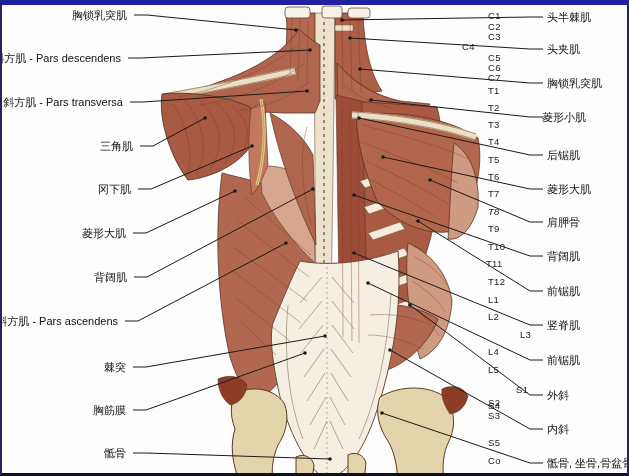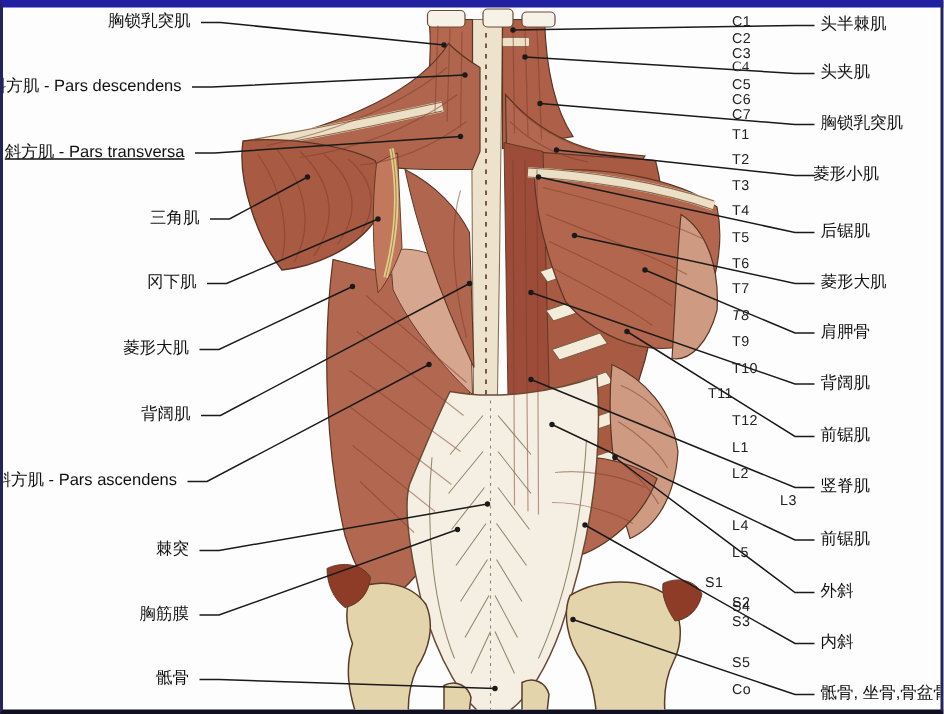--- a/index.html
+++ b/index.html
@@ -162,21 +162,21 @@
       <circle cx="408" cy="300" r="1.8" fill="#1a1a1a"></circle>
       <polyline points="388,345 528,424 541,424" fill="none" stroke="#1a1a1a" stroke-width="1"></polyline>
       <circle cx="388" cy="345" r="1.8" fill="#1a1a1a"></circle>
       <polyline points="380,408 528,458 541,458" fill="none" stroke="#1a1a1a" stroke-width="1"></polyline>
       <circle cx="380" cy="408" r="1.8" fill="#1a1a1a"></circle>
     </svg>
 
   <div id="labels">
       <div class="lbl" style="right: 500px; top: 10px; text-align: right;">胸锁乳突肌</div>
       <div class="lbl" style="right: 506px; top: 53px; text-align: right;">斜方肌 - Pars descendens</div>
-      <div class="lbl" style="right: 504px; top: 97px; text-align: right; text-decoration: underline;">斜方肌 - Pars transversa</div>
+      <div class="lbl" style="right: 504px; top: 97px; text-align: right;">斜方肌 - Pars transversa</div>
       <div class="lbl" style="right: 494px; top: 141px; text-align: right;">三角肌</div>
       <div class="lbl" style="right: 496px; top: 184px; text-align: right;">冈下肌</div>
       <div class="lbl" style="right: 501px; top: 228px; text-align: right;">菱形大肌</div>
       <div class="lbl" style="right: 500px; top: 272px; text-align: right;">背阔肌</div>
       <div class="lbl" style="right: 509px; top: 316px; text-align: right;">斜方肌 - Pars ascendens</div>
       <div class="lbl" style="right: 501px; top: 362px; text-align: right;">棘突</div>
       <div class="lbl" style="right: 501px; top: 405px; text-align: right;">胸筋膜</div>
       <div class="lbl" style="right: 501px; top: 448px; text-align: right;">骶骨</div>
       <div class="lbl" style="left: 545px; top: 12px;">头半棘肌</div>
       <div class="lbl" style="left: 545px; top: 44px;">头夹肌</div>
@@ -188,41 +188,41 @@
       <div class="lbl" style="left: 545px; top: 251px;">背阔肌</div>
       <div class="lbl" style="left: 545px; top: 286px;">前锯肌</div>
       <div class="lbl" style="left: 545px; top: 320px;">竖脊肌</div>
       <div class="lbl" style="left: 545px; top: 355px;">前锯肌</div>
       <div class="lbl" style="left: 545px; top: 390px;">外斜</div>
       <div class="lbl" style="left: 545px; top: 424px;">内斜</div>
       <div class="lbl" style="left: 545px; top: 458px;">骶骨, 坐骨,骨盆骨</div>
       <div class="lbl vert" style="left: 486px; top: 10px;">C1</div>
       <div class="lbl vert" style="left: 486px; top: 21px;">C2</div>
       <div class="lbl vert" style="left: 486px; top: 31px;">C3</div>
-      <div class="lbl vert" style="left: 486px; top: 41px; font-family: Liberation Serif, serif;">C4</div>
+      <div class="lbl vert" style="left: 460px; top: 41px;">C4</div>
       <div class="lbl vert" style="left: 486px; top: 52px; text-align: right;">C5</div>
       <div class="lbl vert" style="left: 486px; top: 62px;">C6</div>
       <div class="lbl vert" style="left: 486px; top: 72px;">C7</div>
       <div class="lbl vert" style="left: 486px; top: 85px;">T1</div>
       <div class="lbl vert" style="left: 486px; top: 102px;">T2</div>
       <div class="lbl vert" style="left: 486px; top: 119px;">T3</div>
       <div class="lbl vert" style="left: 486px; top: 136px;">T4</div>
       <div class="lbl vert" style="left: 486px; top: 154px;">T5</div>
       <div class="lbl vert" style="left: 486px; top: 171px;">T6</div>
       <div class="lbl vert" style="left: 486px; top: 188px;">T7</div>
       <div class="lbl vert" style="left: 486px; top: 206px; font-style: italic;">T8</div>
       <div class="lbl vert" style="left: 486px; top: 223px;">T9</div>
       <div class="lbl vert" style="left: 486px; top: 241px;">T10</div>
-      <div class="lbl vert" style="left: 470px; top: 258px;">T11</div>
+      <div class="lbl vert" style="left: 484px; top: 258px;">T11</div>
       <div class="lbl vert" style="left: 486px; top: 276px;">T12</div>
       <div class="lbl vert" style="left: 486px; top: 294px;">L1</div>
       <div class="lbl vert" style="left: 486px; top: 311px;">L2</div>
       <div class="lbl vert" style="left: 486px; top: 329px; padding-left: 32px;">L3</div>
       <div class="lbl vert" style="left: 486px; top: 346px;">L4</div>
       <div class="lbl vert" style="left: 486px; top: 364px;">L5</div>
-      <div class="lbl vert" style="left: 468px; top: 384px; text-align: center;">S1</div>
+      <div class="lbl vert" style="left: 514px; top: 384px; text-align: center;">S1</div>
       <div class="lbl vert" style="left: 486px; top: 397px;">S2</div>
       <div class="lbl vert" style="left: 486px; top: 410px;">S3</div>
       <div class="lbl vert" style="left: 486px; top: 400px;">S4</div>
       <div class="lbl vert" style="left: 486px; top: 437px;">S5</div>
       <div class="lbl vert" style="left: 486px; top: 455px;">Co</div>
     </div>
 </div>
 
 </body></html>

